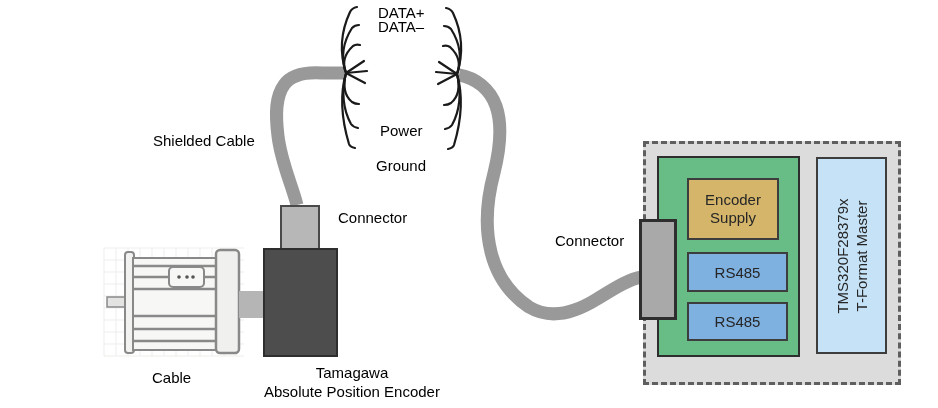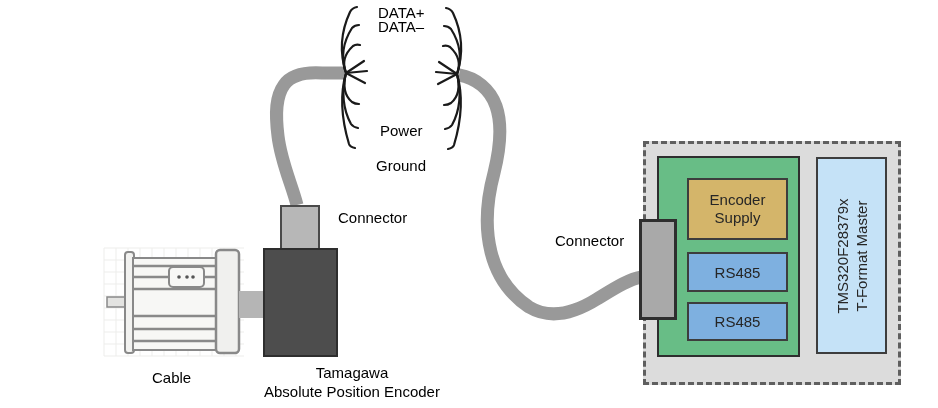--- a/index.html
+++ b/index.html
@@ -18,21 +18,21 @@
   #lbl-connector-left{left:338px;top:208px;}
   #lbl-connector-right{left:555px;top:231px;}
   #lbl-motor{left:152px;top:368px;}
   #lbl-encoder{left:264px;top:363px;text-align:center;}
   #lbl-encoder span{display:block;}
   
   #board{left:643px;top:141px;width:258px;height:244px;border:3px dashed #5f5f5f;z-index:1;}
   #front-end{left:657px;top:156px;width:143px;height:201px;border:2px solid #2e2e2e;z-index:2;}
   .chip{display:flex;align-items:center;justify-content:center;text-align:center;
         font-size:15px;color:#262626;border:2px solid #3d3d3d;z-index:3;}
-  #encoder-supply{left:687px;top:178px;width:101px;height:62px;}
+  #encoder-supply{left:687px;top:178px;width:92px;height:62px;}
   #encoder-supply span{display:inline-block;width:78px;line-height:18px;}
   #rs485-top{left:687px;top:252px;width:101px;height:40px;}
   #rs485-bottom{left:687px;top:302px;width:101px;height:39px;}
   #mcu{left:816px;top:157px;width:71px;height:197px;}
   #mcu .rot{transform:rotate(-90deg);white-space:nowrap;text-align:center;line-height:19px;font-size:15px;}
   #mcu .rot span{display:block;}
   
   #board-connector{left:639px;top:219px;width:38px;height:101px;border:3px solid #2e2e2e;z-index:4;}
   #encoder-connector{left:280px;top:205px;width:40px;height:46px;border:2px solid #4a4a4a;z-index:4;}
   #encoder-body{left:263px;top:248px;width:75px;height:109px;border:2px solid #2e2e2e;z-index:4;}
@@ -112,20 +112,21 @@
   </svg>
 
   <div class="abs" id="encoder-connector" style="background-color: rgb(183, 183, 183);"></div>
   <div class="abs" id="encoder-body" style="background-color: rgb(77, 77, 77);"></div>
   <div class="abs" id="board-connector" style="background-color: rgb(169, 169, 169);"></div>
 
   <div class="lbl" id="lbl-data-plus">DATA+</div>
   <div class="lbl" id="lbl-data-minus">DATA–</div>
   <div class="lbl" id="lbl-power">Power</div>
   <div class="lbl" id="lbl-ground">Ground</div>
+  <div class="lbl" id="lbl-shielded-cable">Shielded Cable</div>
   <div class="lbl" id="lbl-connector-left">Connector</div>
   <div class="lbl" id="lbl-connector-right">Connector</div>
   <div class="lbl" id="lbl-motor">Cable</div>
   <div class="lbl" id="lbl-encoder">
     <span>Tamagawa</span>
     <span>Absolute Position Encoder</span>
   </div>
 
 </div>
 

